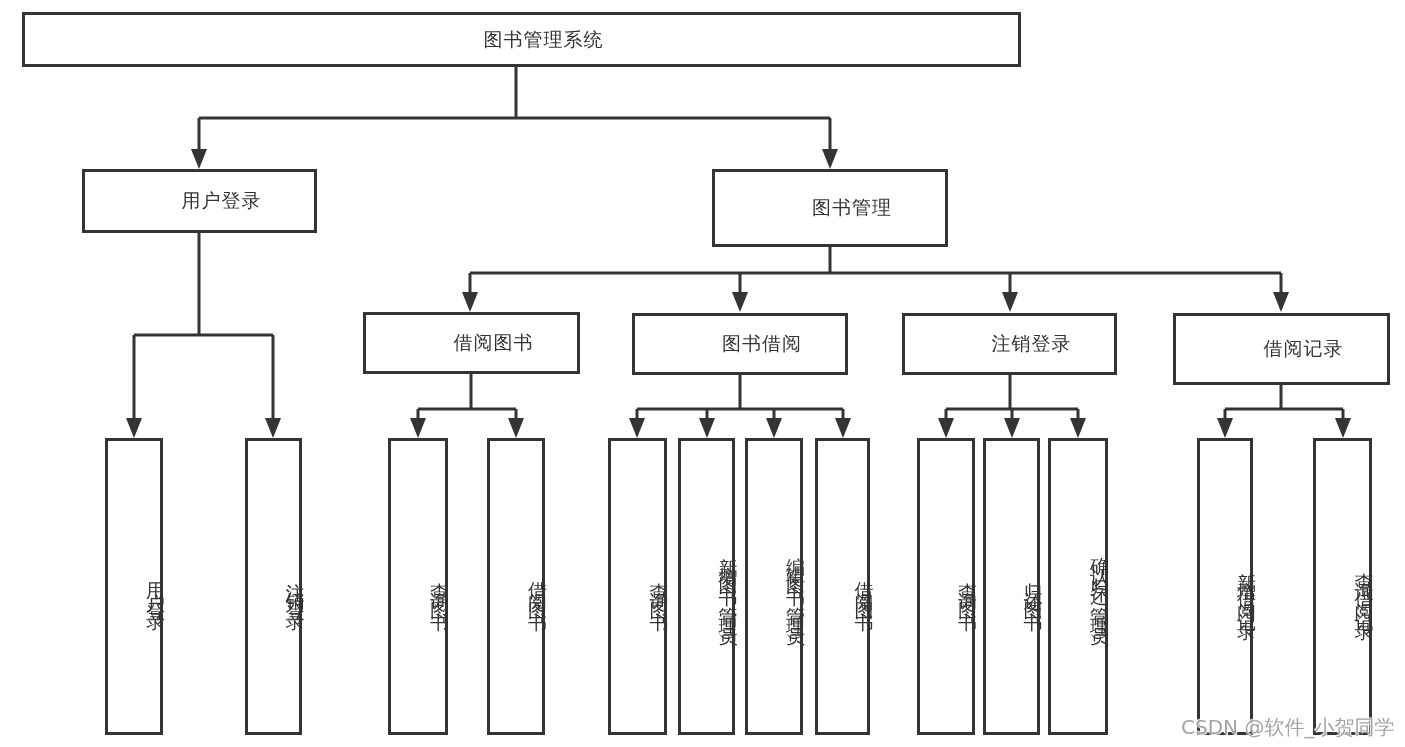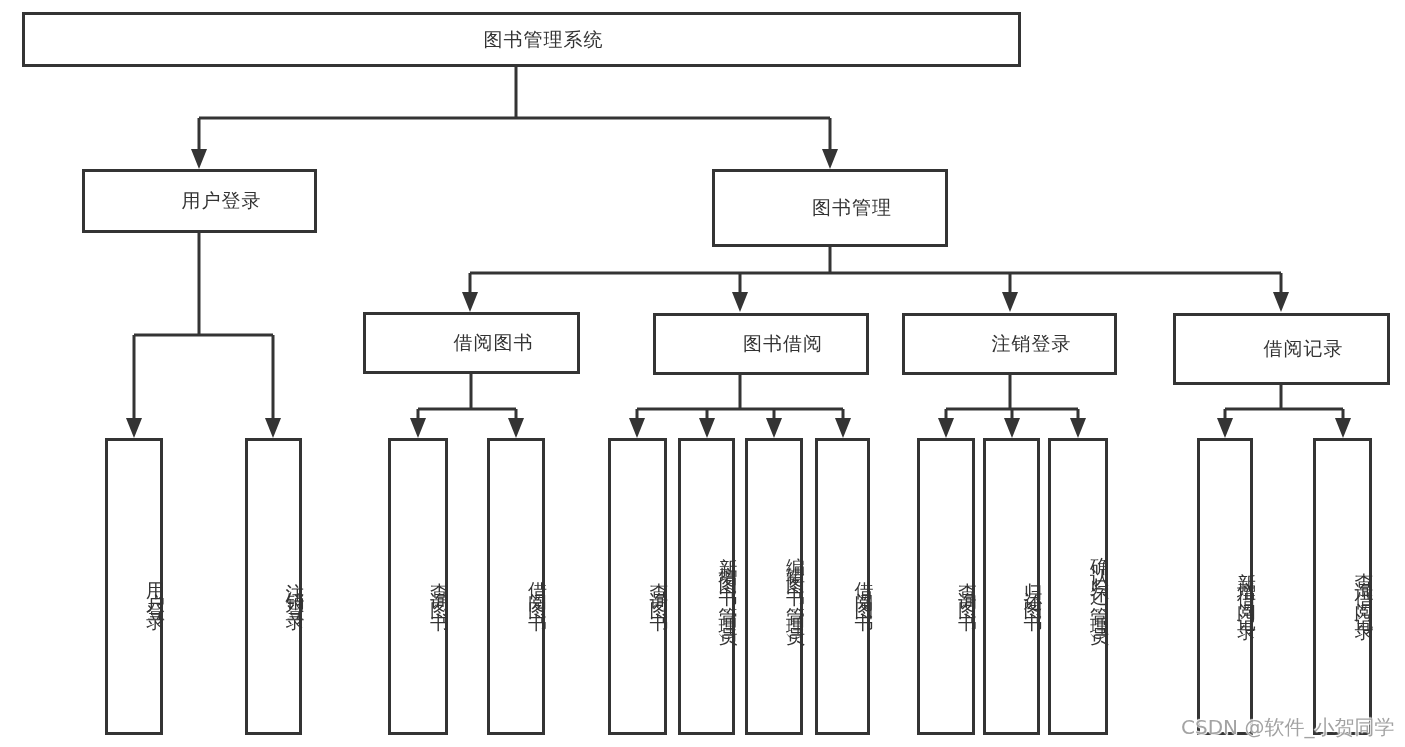--- a/index.html
+++ b/index.html
@@ -81,21 +81,21 @@
   <div class="node h" style="left:82px; top:169px; width:235px; height:64px;">
     <span class="label">用户登录</span>
   </div>
   <div class="node h" style="left:712px; top:169px; width:236px; height:78px;">
     <span class="label">图书管理</span>
   </div>
 
   <div class="node h" style="left:363px; top:312px; width:217px; height:62px;">
     <span class="label">借阅图书</span>
   </div>
-  <div class="node h" style="left:632px; top:313px; width:216px; height:62px;margin-left:21px;">
+  <div class="node h" style="left:632px; top:313px; width:216px; height:62px;">
     <span class="label">图书借阅</span>
   </div>
   <div class="node h" style="left:902px; top:313px; width:215px; height:62px;">
     <span class="label">注销登录</span>
   </div>
   <div class="node h" style="left:1173px; top:313px; width:217px; height:72px;">
     <span class="label">借阅记录</span>
   </div>
 
   <div class="node v" style="left:105px; top:438px; width:58px; height:297px;">

